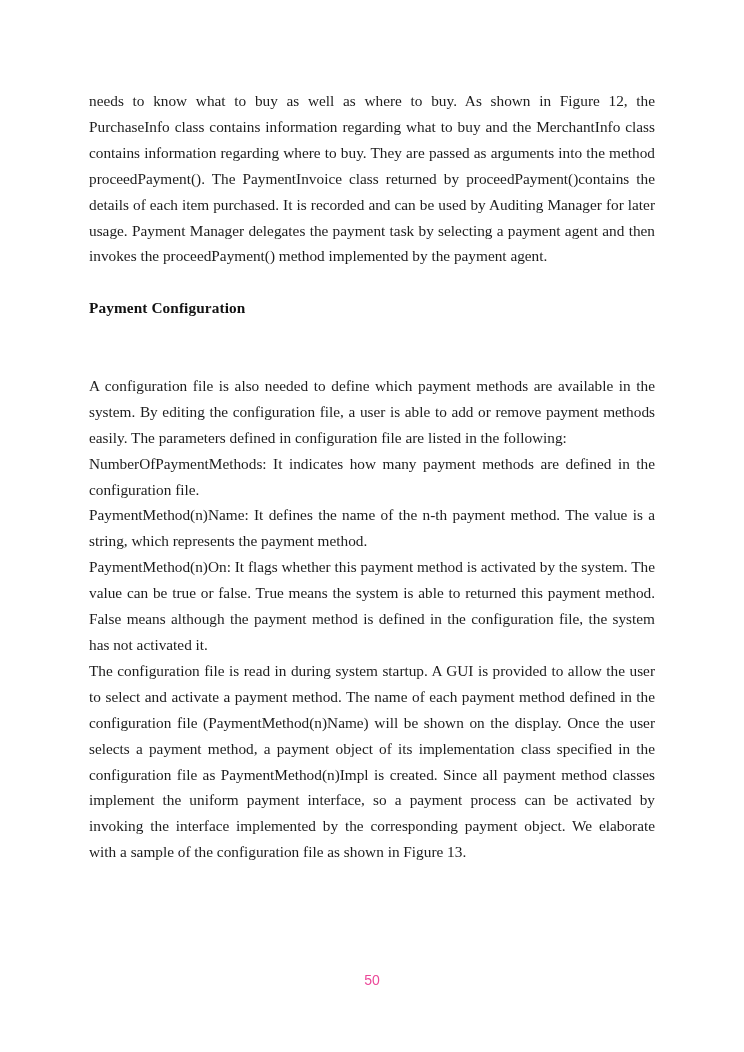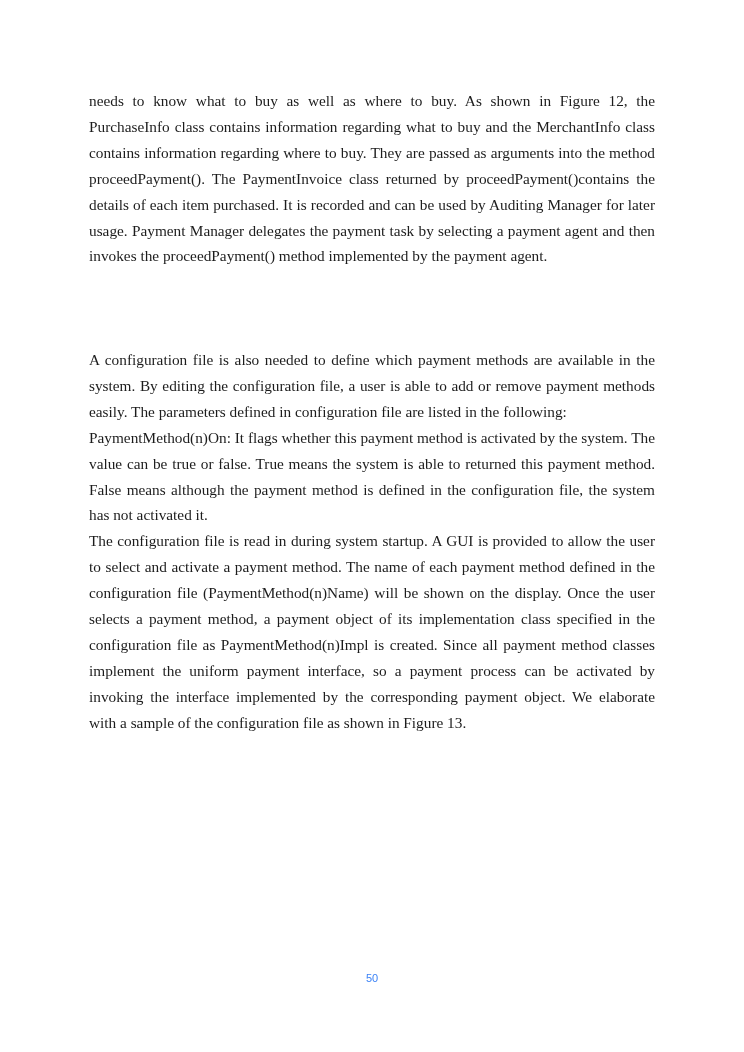--- a/index.html
+++ b/index.html
@@ -50,41 +50,44 @@
   .gap-after-heading {
     height: 51.8px;
   }
   .page-number {
     position: absolute;
     left: 0;
     right: 0;
     top: 972px;
     text-align: center;
     font-family: "Liberation Sans", "DejaVu Sans", sans-serif;
-    font-size: 11px;
-    color: #3b82f6;
+    font-size: 14px;
+    color: #ec4899;
   }
 </style>
 </head>
 <body>
 
 <div class="page">
 
   <div class="content">
 
     <p class="body">needs to know what to buy as well as where to buy. As shown in Figure 12, the PurchaseInfo class contains information regarding what to buy and the MerchantInfo class contains information regarding where to buy. They are passed as arguments into the method proceedPayment(). The PaymentInvoice class returned by proceedPayment()contains the details of each item purchased. It is recorded and can be used by Auditing Manager for later usage. Payment Manager delegates the payment task by selecting a payment agent and then invokes the proceedPayment() method implemented by the payment agent.</p>
 
     <div class="gap-before-heading"></div>
 
+    <h2 class="section-heading">Payment Configuration</h2>
 
     <div class="gap-after-heading"></div>
 
     <p class="body">A configuration file is also needed to define which payment methods are available in the system. By editing the configuration file, a user is able to add or remove payment methods easily. The parameters defined in configuration file are listed in the following:</p>
 
+    <p class="body">NumberOfPaymentMethods: It indicates how many payment methods are defined in the configuration file.</p>
 
+    <p class="body">PaymentMethod(n)Name: It defines the name of the n-th payment method. The value is a string, which represents the payment method.</p>
 
 
     <p class="body">PaymentMethod(n)On: It flags whether this payment method is activated by the system. The value can be true or false. True means the system is able to returned this payment method. False means although the payment method is defined in the configuration file, the system has not activated it.</p>
 
     <p class="body">The configuration file is read in during system startup. A GUI is provided to allow the user to select and activate a payment method. The name of each payment method defined in the configuration file (PaymentMethod(n)Name) will be shown on the display. Once the user selects a payment method, a payment object of its implementation class specified in the configuration file as PaymentMethod(n)Impl is created. Since all payment method classes implement the uniform payment interface, so a payment process can be activated by invoking the interface implemented by the corresponding payment object. We elaborate with a sample of the configuration file as shown in Figure 13.</p>
 
   </div>
 
   <div class="page-number">50</div>
 

